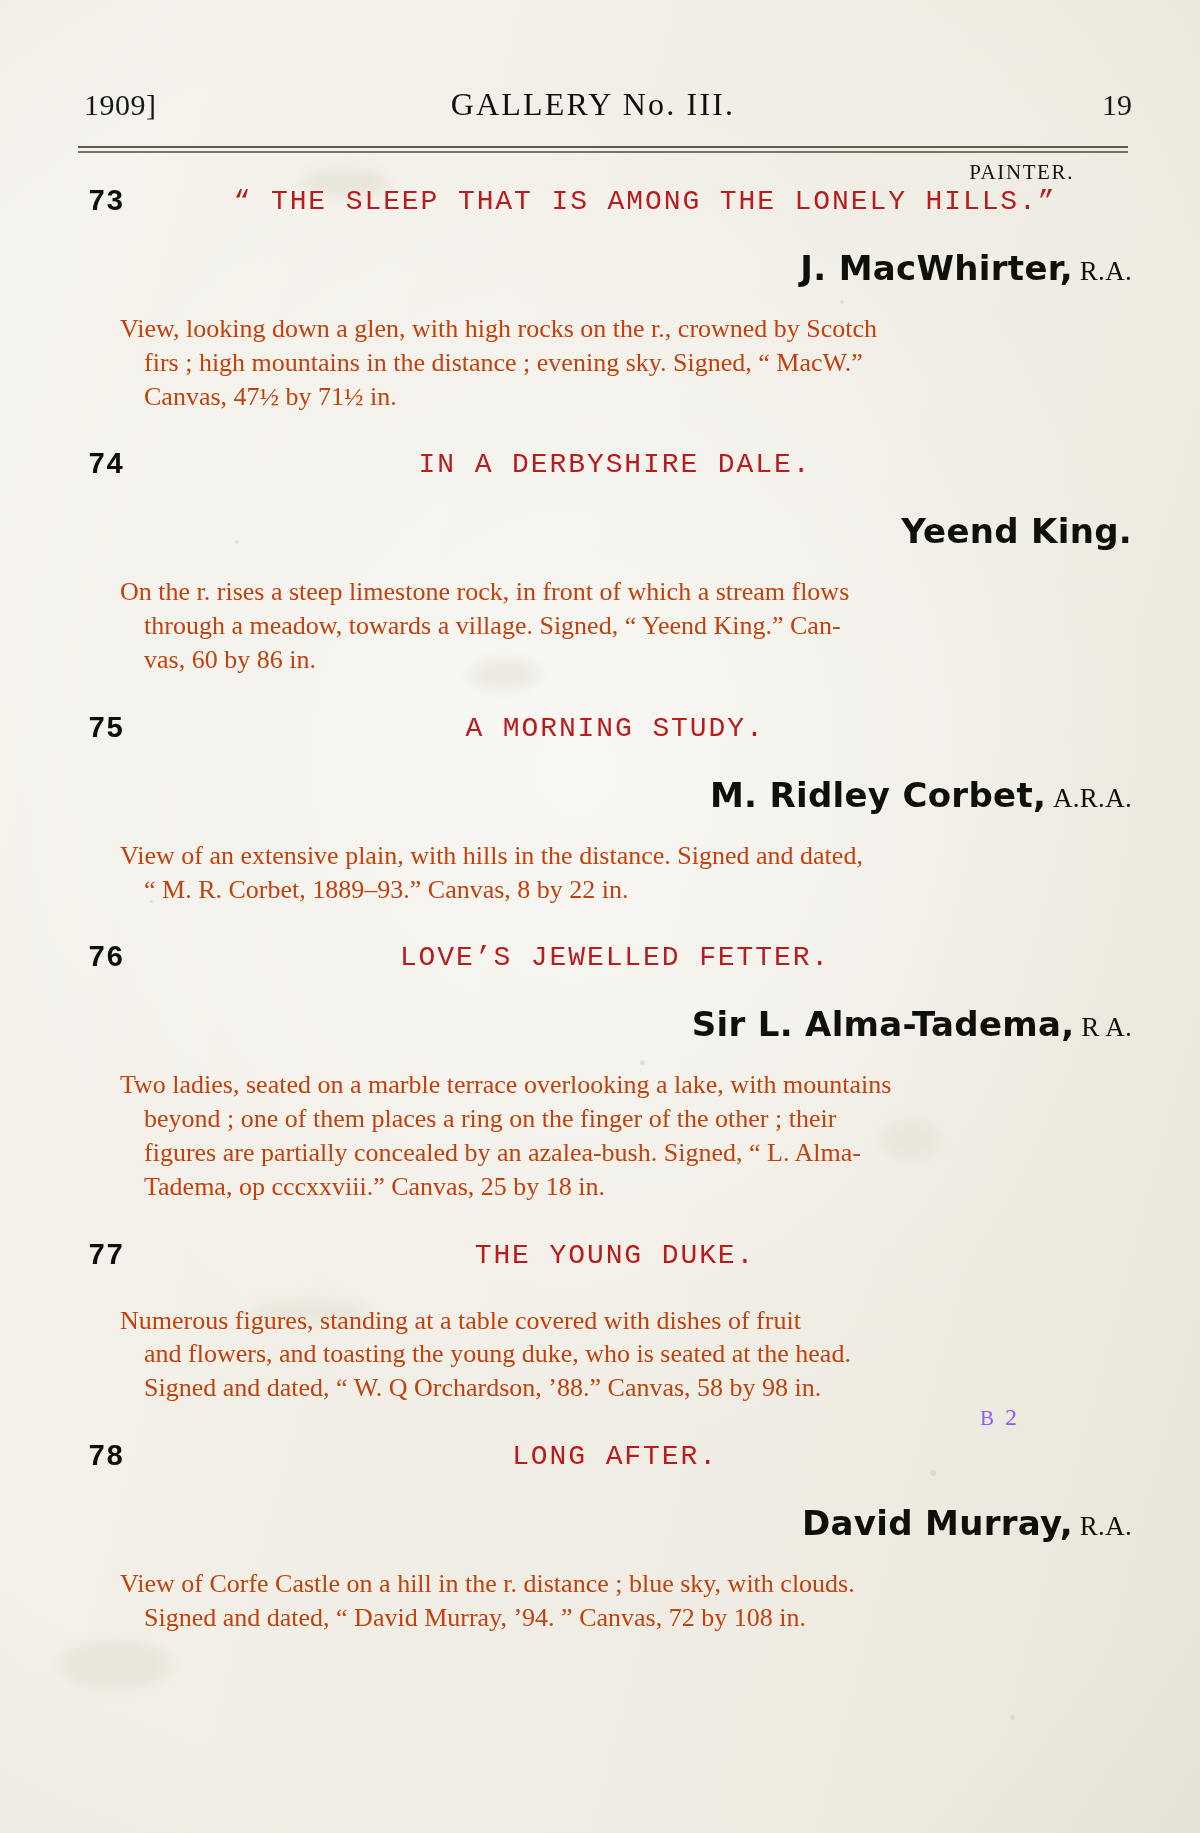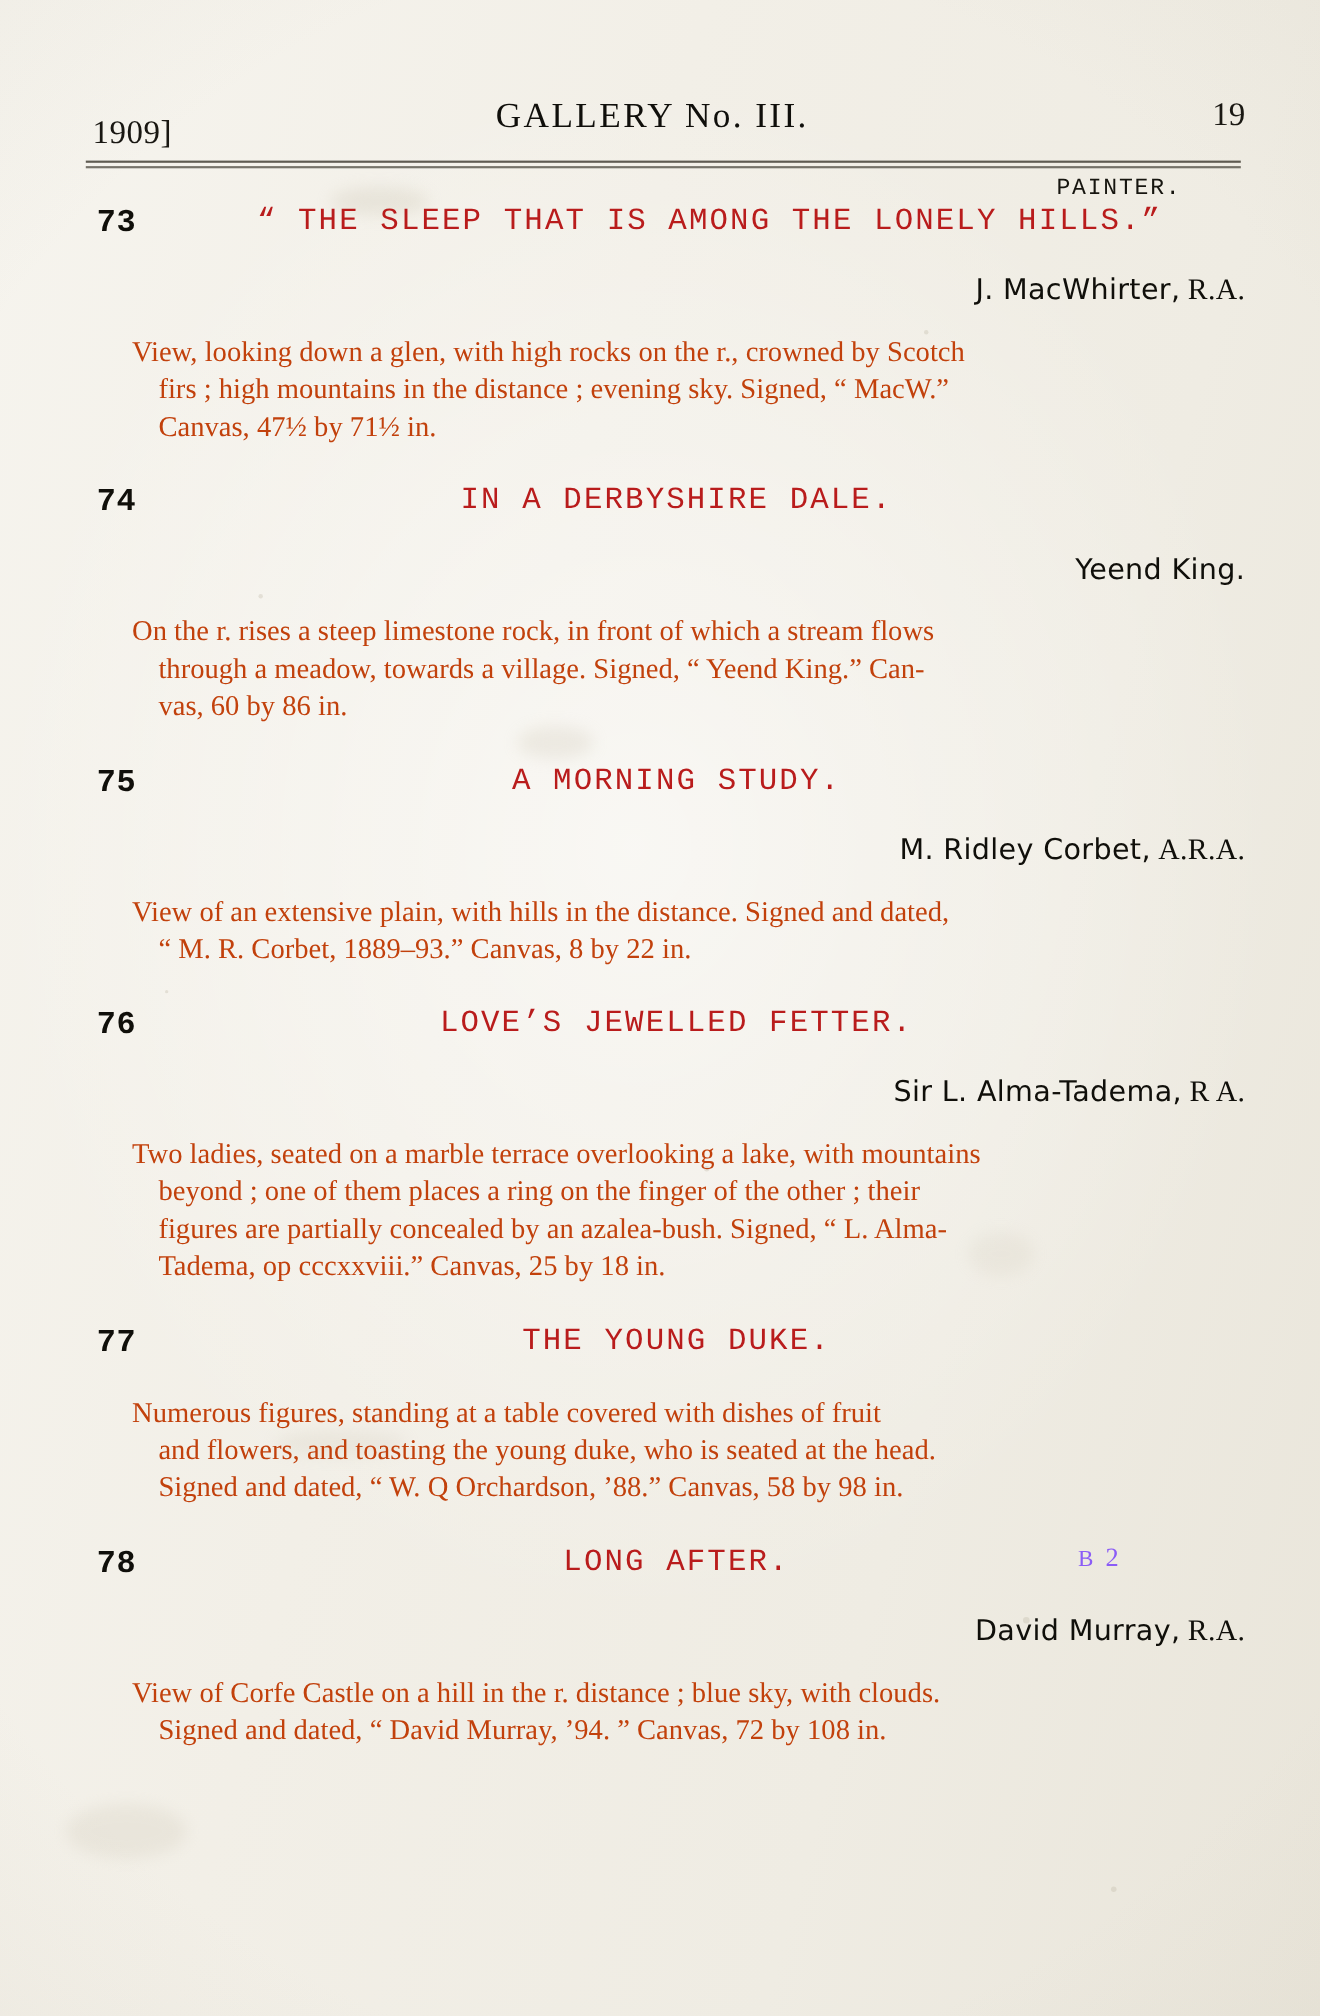--- a/index.html
+++ b/index.html
@@ -49,21 +49,21 @@
   
   .runhead {
     position: absolute;
     left: 0; right: 0;
     top: 88px;
     height: 44px;
   }
   .runhead-year {
     position: absolute;
     left: 84px;
-    top: 16px;
+    top: 0;
     font-size: 30px;
     letter-spacing: .5px;
     color: #191712;
   }
   .runhead-title {
     position: absolute;
     left: 0; right: 0;
     top: -2px;
     text-align: center;
     font-size: 32px;
@@ -96,21 +96,21 @@
     margin-top: 3px;
     background: #3a362c;
     opacity: .68;
   }
 
   
   .painter-label {
     position: absolute;
     right: 126px;
     top: 160px;
-    font-family: Liberation Mono, monospace;
+    font-family: Liberation Serif, serif;
     font-size: 21px;
     letter-spacing: 1.6px;
     color: #16150f;
   }
 
   
   .entries {
     position: absolute;
     left: 0;
     right: 0;
@@ -148,22 +148,22 @@
   .entry-artist {
     text-align: right;
     padding-right: 68px;
     margin-top: 22px;
     font-size: 27px;
     color: #100f0a;
     white-space: nowrap;
   }
   .artist-name {
     font-family: "DejaVu Sans", "Liberation Sans", sans-serif;
-    font-weight: normal;
-    font-size: 26px;
+    font-weight: bold;
+    font-size: 34px;
     letter-spacing: .3px;
   }
   .artist-suffix {
     font-family: "Liberation Serif", "DejaVu Serif", serif;
     font-size: 27px;
     letter-spacing: .3px;
   }
   .entry-desc {
     margin: 24px 72px 0 120px;
     font-size: 26px;

